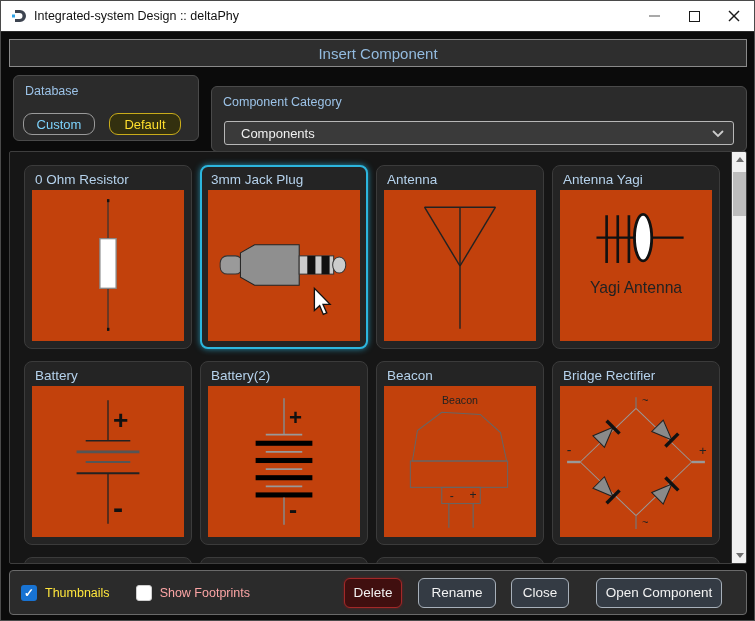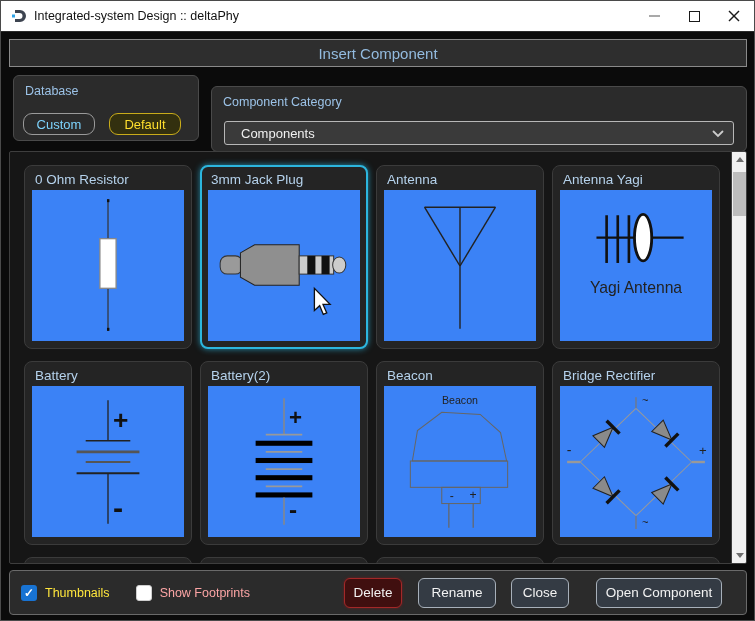--- a/index.html
+++ b/index.html
@@ -49,21 +49,21 @@
   .cards { position:absolute; left:0; top:0; right:15px;
            display:grid; grid-template-columns:repeat(4,168px);
            column-gap:8px; row-gap:12px; padding:13px 0 0 14px; }
   .card { width:168px; height:184px; background:#242424; border:1px solid #3b3b3b;
           border-radius:8px; padding:3px 7px 7px 7px;
           display:flex; flex-direction:column; }
   .card.selected { border:2px solid #2cb6de; box-shadow:0 0 6px rgba(44,182,222,.75);
                    padding:2px 6px 6px 6px; }
   .card-title { color:#b5d2ec; font-size:13.5px; height:21px; line-height:21px;
                 padding-left:3px; white-space:nowrap; overflow:hidden; }
-  .thumb { flex:1; background:#3b82f6; overflow:hidden; }
+  .thumb { flex:1; background:#c2410c; overflow:hidden; }
   .thumb svg { width:100%; height:100%; display:block; }
   .card.partial { height:184px; }
 
   
   .vscroll { position:absolute; top:0; right:0; width:15px; height:411px;
              background:#f1f1f1; border-left:1px solid #3e3e3e; }
   .vs-arrow { position:absolute; left:0; width:15px; height:15px;
               display:flex; align-items:center; justify-content:center; }
   .vs-arrow.up { top:0; } .vs-arrow.down { bottom:0; }
   .tri-up { width:0; height:0; border-left:4px solid transparent;

